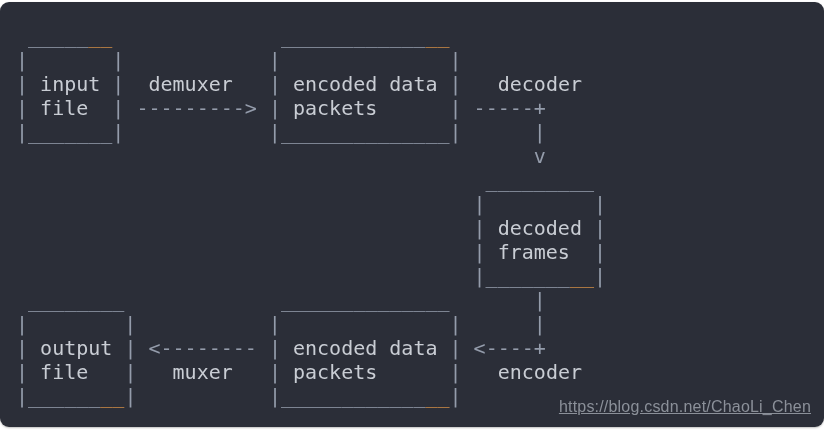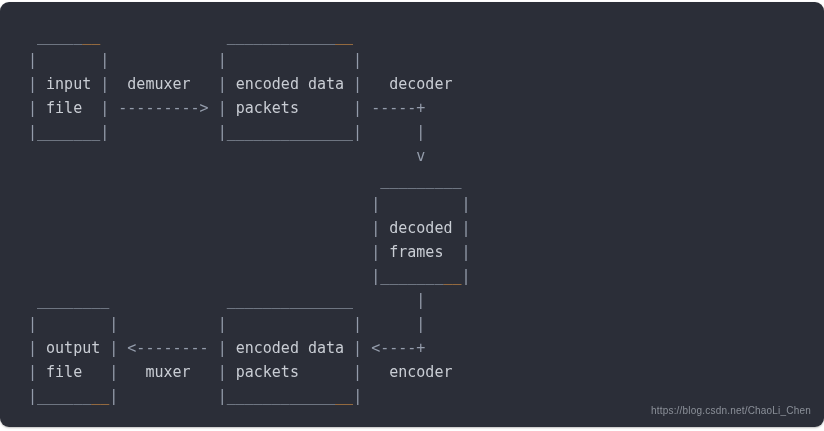--- a/index.html
+++ b/index.html
@@ -15,38 +15,39 @@
     top: 2px;
     left: 0;
     right: 0;
     bottom: 4px;
     border-radius: 9px;
     background: var(--bg, #2b2e38);
     box-shadow: 0 1px 2px rgba(0,0,0,0.25);
   }
   .diagram {
     margin: 0;
-    padding: 22px 0 0 28px;
+    padding: 22px 0 0 16px;
     font-family: "DejaVu Sans Mono", "Liberation Mono", monospace;
-    font-size: 15px;
+    font-size: 20px;
     line-height: 24px;
     white-space: pre;
   }
   .diagram .line { height: 24px; }
   .seg-p { color: var(--punct, #949cab); }
   .seg-w { color: var(--word, #c9cdd4); margin-top: 36px; }
   .seg-a { color: var(--accent, #cc8a45); }
   .watermark {
     position: absolute;
     right: 13px;
     bottom: 11px;
     font-family: "Liberation Sans", sans-serif;
-    font-size: 10px;
+    font-size: 16px;
     color: var(--wm, #8b9099);
     letter-spacing: 0.2px;
+    text-decoration: underline;
   }
 </style>
 </head>
 <body style="background: rgb(255, 255, 255);">
 
 <div class="page">
   <div class="code-block">
     <pre class="diagram"><div class="line"><span class="seg-p"> _____</span><span class="seg-a">__</span><span class="seg-p">              ____________</span><span class="seg-a">__</span></div><div class="line"><span class="seg-p">|       |            |              |</span></div><div class="line"><span class="seg-p">| </span><span class="seg-w">input</span><span class="seg-p"> |  </span><span class="seg-w">demuxer</span><span class="seg-p">   | </span><span class="seg-w">encoded data</span><span class="seg-p"> |   </span><span class="seg-w">decoder</span></div><div class="line"><span class="seg-p">| </span><span class="seg-w">file</span><span class="seg-p">  | ---------&gt; | </span><span class="seg-w">packets</span><span class="seg-p">      | -----+</span></div><div class="line"><span class="seg-p">|_______|            |______________|      |</span></div><div class="line"><span class="seg-p">                                           v</span></div><div class="line"><span class="seg-p">                                       _________</span></div><div class="line"><span class="seg-p">                                      |         |</span></div><div class="line"><span class="seg-p">                                      | </span><span class="seg-w">decoded</span><span class="seg-p"> |</span></div><div class="line"><span class="seg-p">                                      | </span><span class="seg-w">frames</span><span class="seg-p">  |</span></div><div class="line"><span class="seg-p">                                      |_______</span><span class="seg-a">__</span><span class="seg-p">|</span></div><div class="line"><span class="seg-p"> ________             ______________       |</span></div><div class="line"><span class="seg-p">|        |           |              |      |</span></div><div class="line"><span class="seg-p">| </span><span class="seg-w">output</span><span class="seg-p"> | &lt;-------- | </span><span class="seg-w">encoded data</span><span class="seg-p"> | &lt;----+</span></div><div class="line"><span class="seg-p">| </span><span class="seg-w">file</span><span class="seg-p">   |   </span><span class="seg-w">muxer</span><span class="seg-p">   | </span><span class="seg-w">packets</span><span class="seg-p">      |   </span><span class="seg-w">encoder</span></div><div class="line"><span class="seg-p">|______</span><span class="seg-a">__</span><span class="seg-p">|           |____________</span><span class="seg-a">__</span><span class="seg-p">|</span></div></pre>
     <div class="watermark">https://blog.csdn.net/ChaoLi_Chen</div>
   </div>

